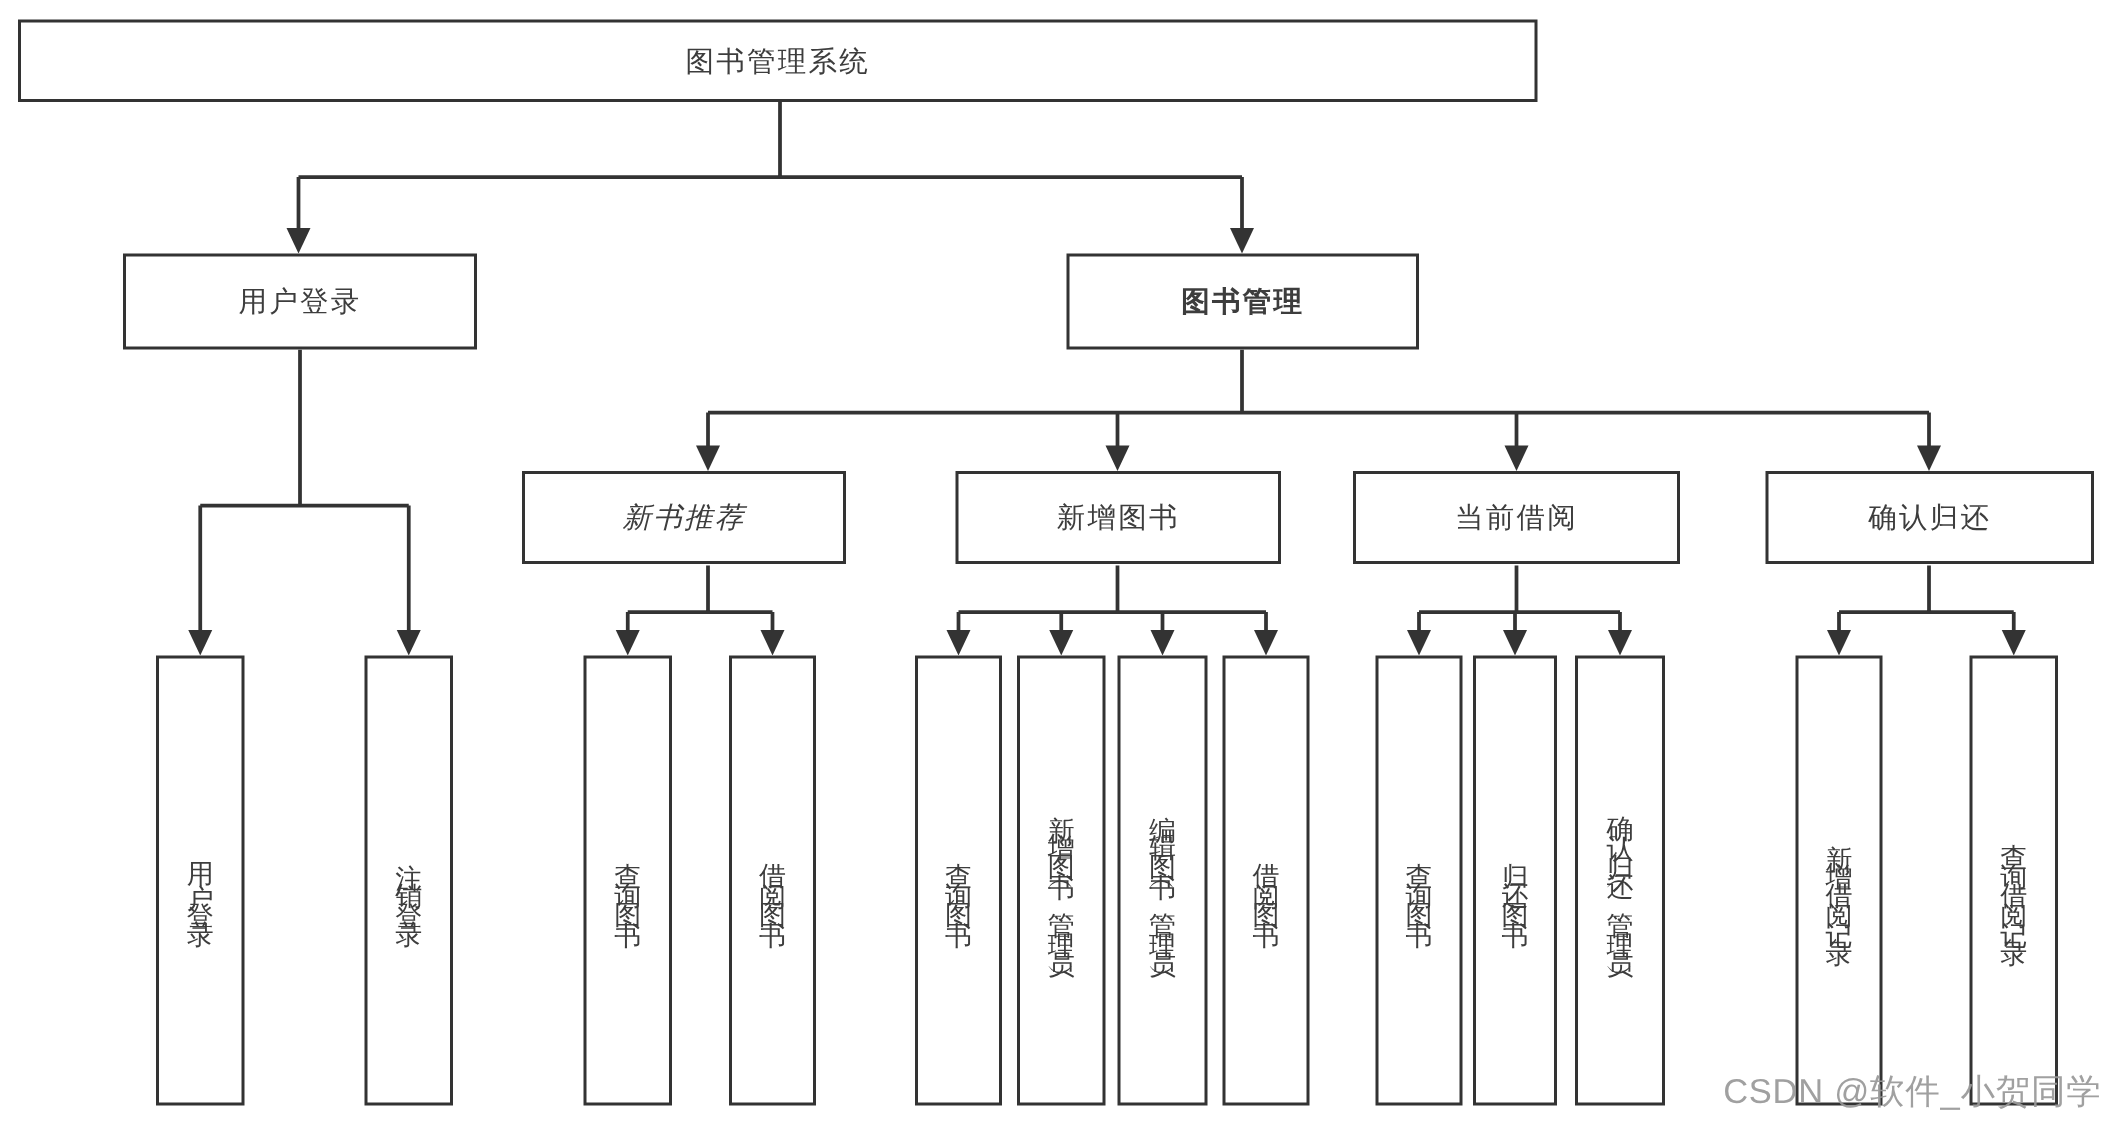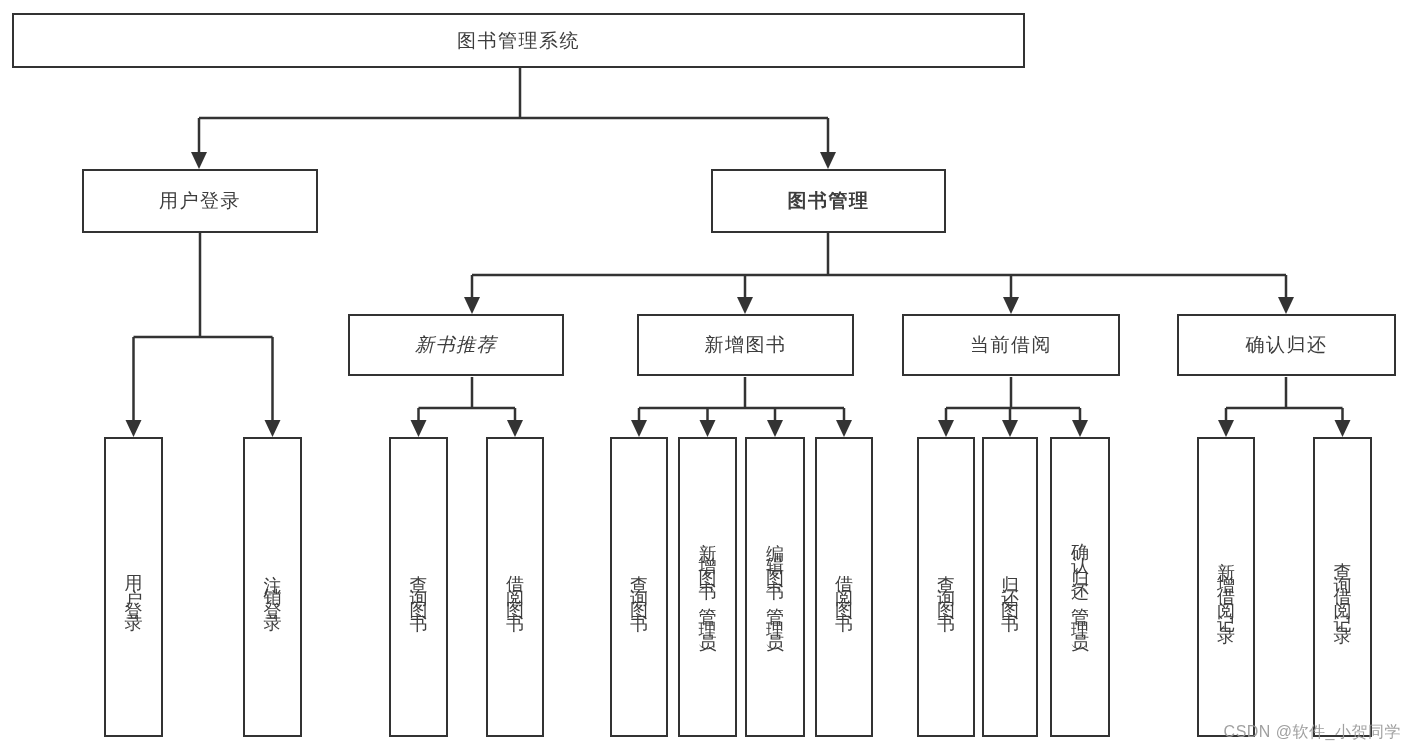--- a/index.html
+++ b/index.html
@@ -37,21 +37,21 @@
     text-orientation: mixed;
     font-size: 18px;
     line-height: 1;
     letter-spacing: 13px;
     white-space: nowrap;
   }
   .watermark {
     position: absolute;
     right: 4px;
     bottom: 4px;
-    font-size: 16px;
+    font-size: 23px;
     letter-spacing: 0.5px;
     color: rgba(152, 152, 152, 0.92);
     white-space: nowrap;
   }
 </style>
 </head>
 <body>
 
 <div class="canvas">
 

